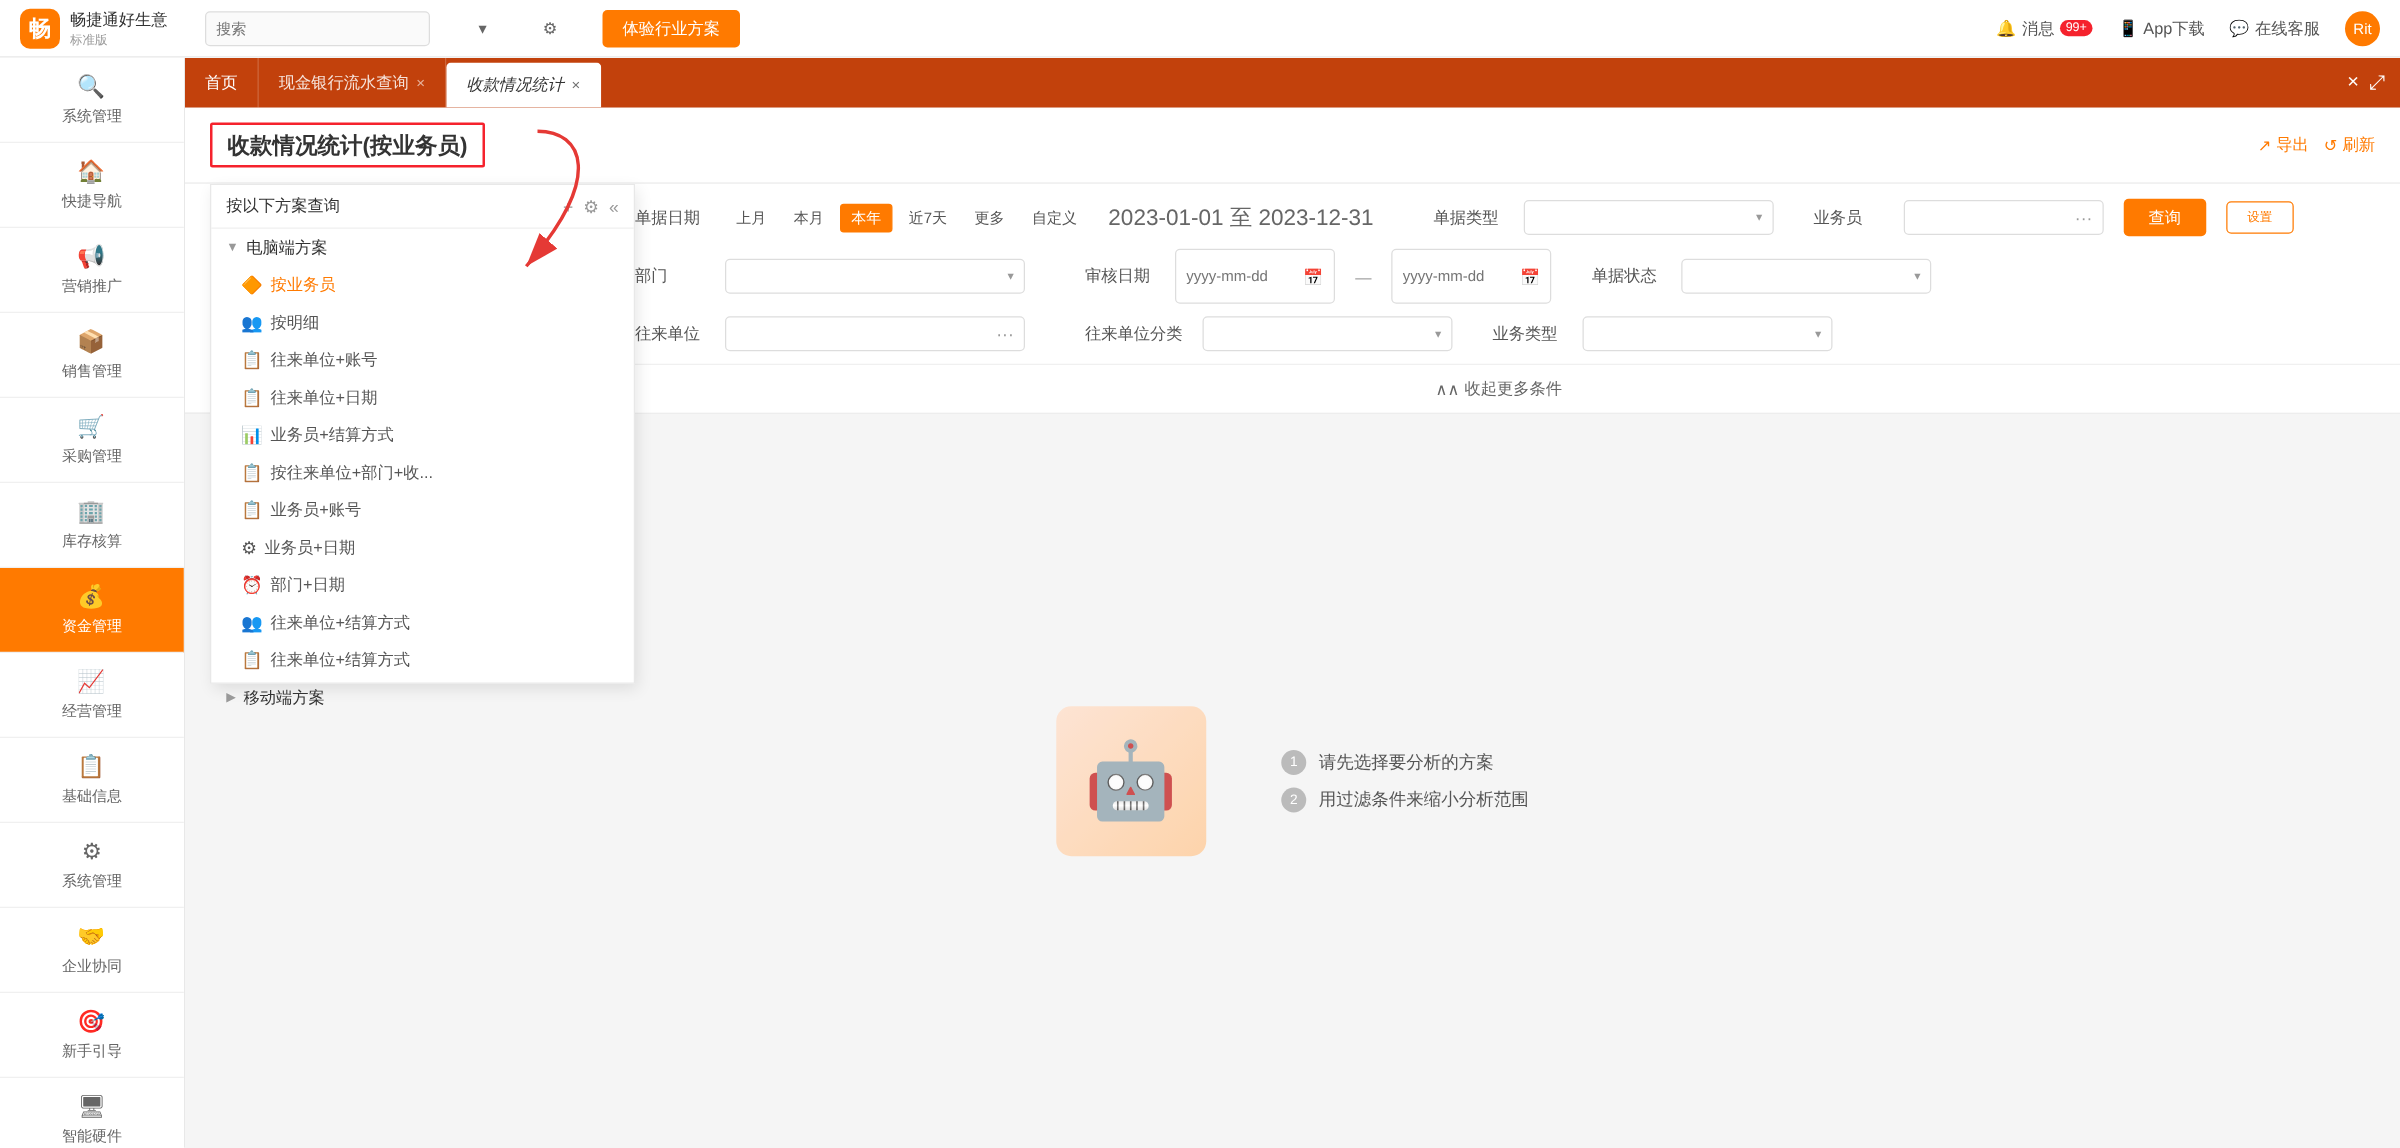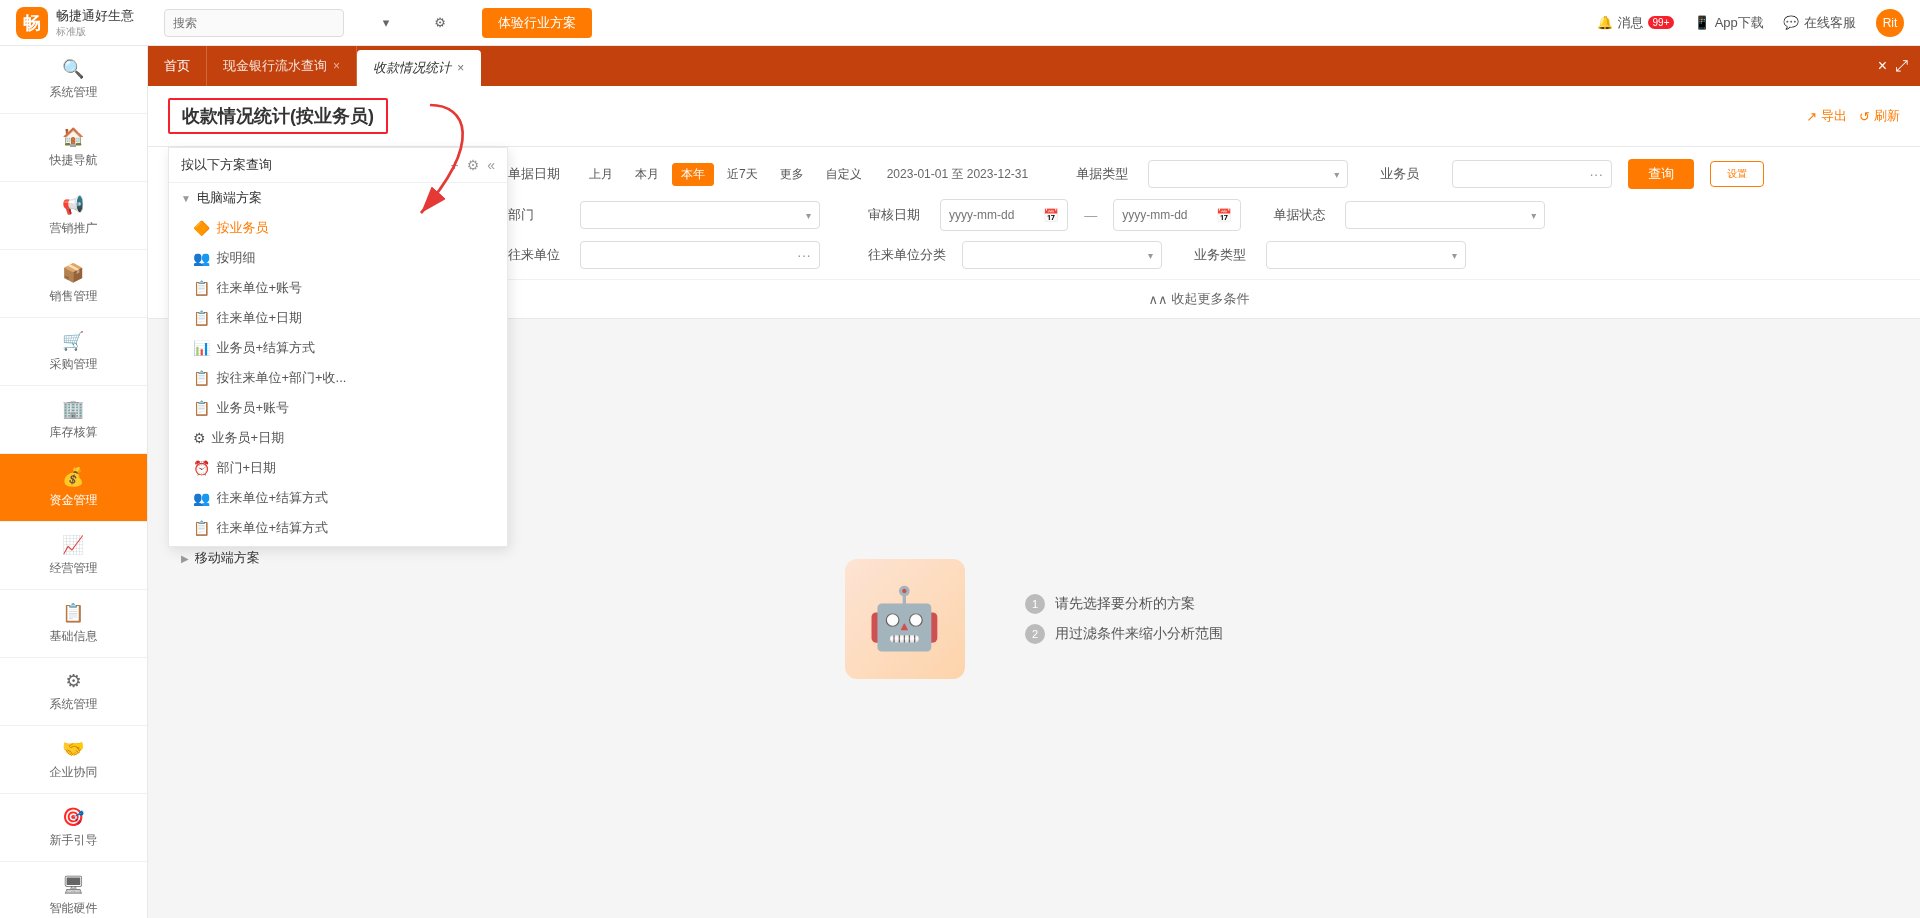--- a/index.html
+++ b/index.html
@@ -225,32 +225,32 @@
       border-radius: 3px;
       cursor: pointer;
       font-size: 12px;
       color: #555;
       border: 1px solid transparent;
     }
     .date-tab.active {
       background: #ff7a00; color: #fff;
       border-color: #ff7a00;
     }
-    .date-range-text { font-size: 12px; color: #666; }
+    .date-range-text { font-size: 18px; color: #666; }
     .filter-select {
       display: flex; align-items: center; gap: 4px;
       height: 28px; border: 1px solid #ddd; border-radius: 4px;
       padding: 0 8px; cursor: pointer; background: #fff;
       min-width: 140px;
     }
     .filter-select-label { font-size: 13px; color: #333; flex: 1; }
     .filter-select-arrow { color: #999; font-size: 10px; }
     .filter-date-input {
       display: flex; align-items: center; gap: 4px;
-      height: 32px; border: 1px solid #ddd; border-radius: 4px;
+      height: 44px; border: 1px solid #ddd; border-radius: 4px;
       padding: 0 8px; cursor: pointer; background: #fff;
     }
     .filter-date-input input {
       border: none; outline: none; font-size: 12px; color: #999; width: 90px; background: transparent;
     }
     .filter-date-sep { color: #999; }
     .filter-more-icon { color: #999; cursor: pointer; font-size: 14px; }
 
     .filter-query-btn {
       background: #ff7a00; color: #fff;

